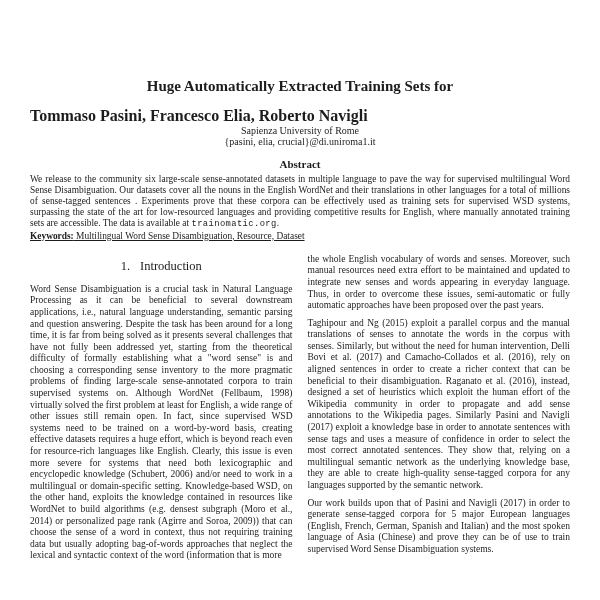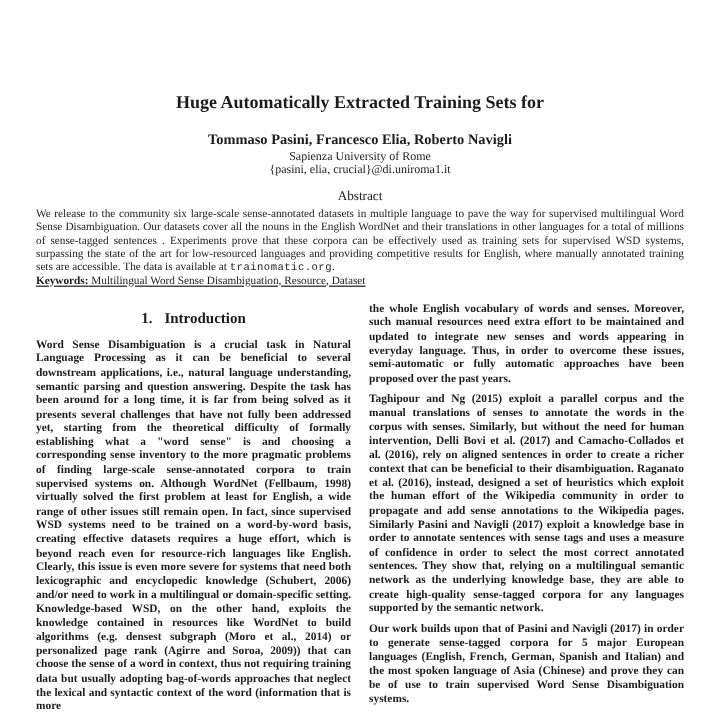--- a/index.html
+++ b/index.html
@@ -19,35 +19,35 @@
     padding: 78px 30px 0 30px;
   }
   .title {
     text-align: center;
     font-weight: bold;
     font-size: 15px;
     line-height: 17.5px;
     margin: 0 0 13px 0;
   }
   .authors {
-    text-align: center;
+    text-align: left;
     font-weight: bold;
-    font-size: 12px;
+    font-size: 16px;
     line-height: 14px;
     margin: 0 0 2px 0;
   }
   .affiliation, .email {
     text-align: center;
     font-size: 10px;
     line-height: 11.5px;
     margin: 0;
   }
   .abstract-heading {
     text-align: center;
-    font-weight: normal;
+    font-weight: bold;
     font-size: 11px;
     margin: 10px 0 4px 0;
   }
   .abstract-body {
     font-size: 9.4px;
     line-height: 11.2px;
     text-align: justify;
     margin: 0;
   }
   .mono-url {
@@ -68,31 +68,30 @@
     display: flex;
     gap: 15px;
     margin-top: 12px;
   }
   .col {
     flex: 1 1 0;
     min-width: 0;
   }
   .section-heading {
     text-align: center;
-    font-weight: bold;
+    font-weight: normal;
     font-size: 12.5px;
     margin: 5px 0 10px 0;
   }
   .section-heading .sec-num { margin-right: 10px; }
   .body-par {
     font-size: 9.5px;
     line-height: 11.6px;
     text-align: justify;
     margin: 0 0 6px 0;
-    font-weight: bold;
   }
   .body-par:last-child { margin-bottom: 0; }
 </style>
 </head>
 <body>
 
 <div class="page">
 
   <h1 class="title">
     <span>Huge Automatically Extracted Training Sets for</span><br>

